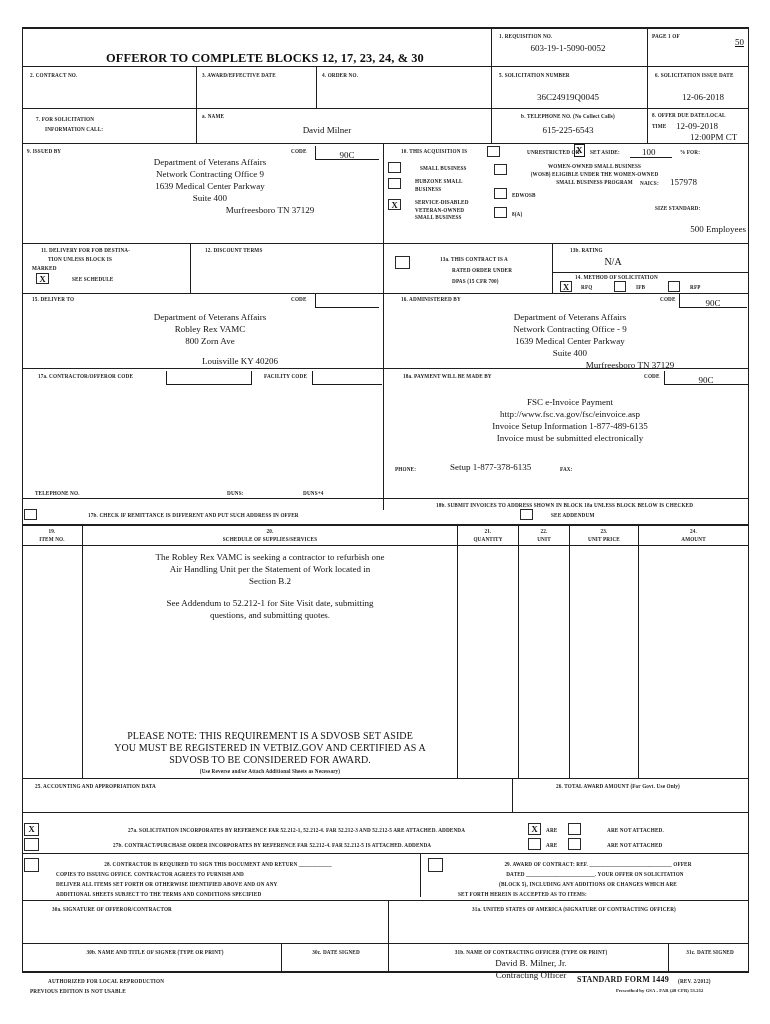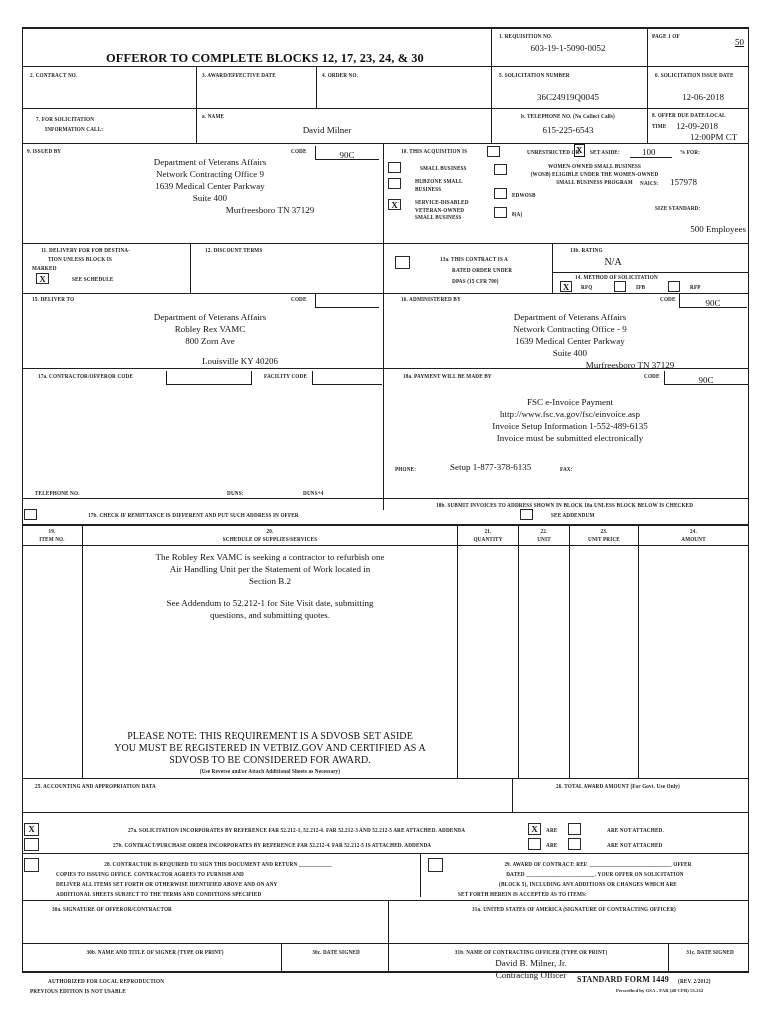--- a/index.html
+++ b/index.html
@@ -261,21 +261,21 @@
 
   <div class="vr" style="left:383px;top:368px;height:142px;"></div>
 
   <div class="abs lbl" style="left:403px;top:373px;">18a. PAYMENT WILL BE MADE BY</div>
   <div class="abs lbl" style="left:644px;top:373px;">CODE</div>
   <div class="bx" style="left:664px;top:371px;width:84px;height:14px;border:none;border-left:1px solid #1a1a1a;border-bottom:1px solid #1a1a1a;"></div>
   <div class="abs val ctr" style="left:664px;top:374px;width:84px;">90C</div>
 
   <div class="abs val ctr" style="left:395px;top:396px;width:350px;">FSC e-Invoice Payment</div>
   <div class="abs val ctr" style="left:395px;top:408px;width:350px;">http://www.fsc.va.gov/fsc/einvoice.asp</div>
-  <div class="abs val ctr" style="left:395px;top:420px;width:350px;">Invoice Setup Information 1-552-489-6135</div>
+  <div class="abs val ctr" style="left:395px;top:420px;width:350px;">Invoice Setup Information 1-877-489-6135</div>
   <div class="abs val ctr" style="left:395px;top:432px;width:350px;">Invoice must be submitted electronically</div>
 
   <div class="abs lbl" style="left:395px;top:466px;">PHONE:</div>
   <div class="abs val" style="left:450px;top:461px;">Setup 1-877-378-6135</div>
   <div class="abs lbl" style="left:560px;top:466px;">FAX:</div>
   <div class="abs val" style="left:580px;top:463px;"></div>
 
   <div class="hr" style="left:383px;top:498px;width:365px;"></div>
 
   <div class="abs lbl" style="left:436px;top:502px;">18b. SUBMIT INVOICES TO ADDRESS SHOWN IN BLOCK 18a  UNLESS BLOCK BELOW IS CHECKED</div>

